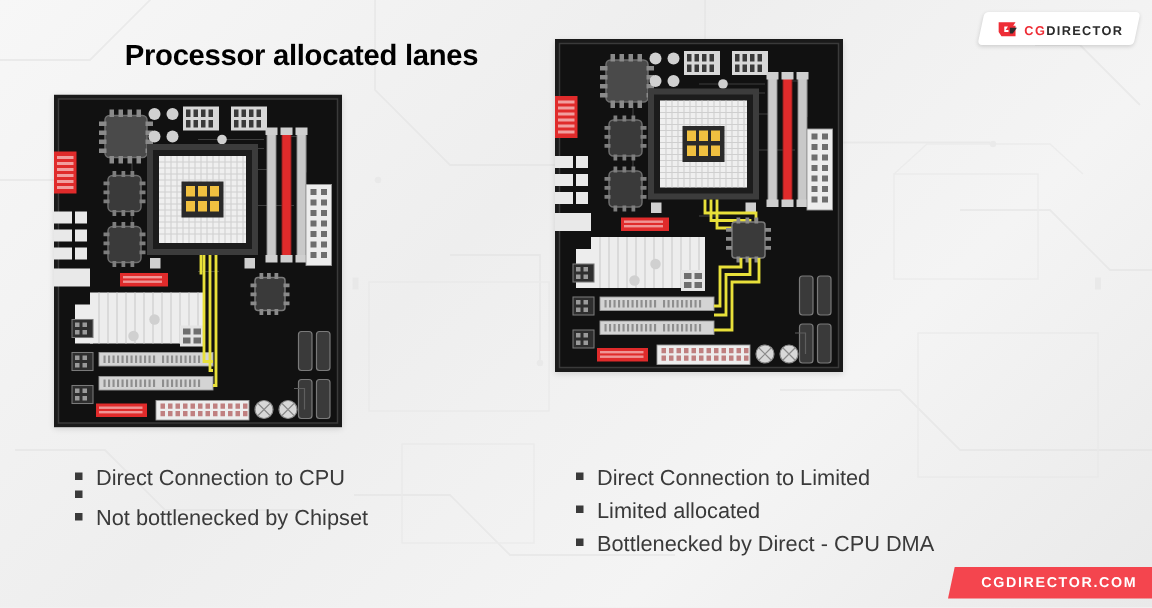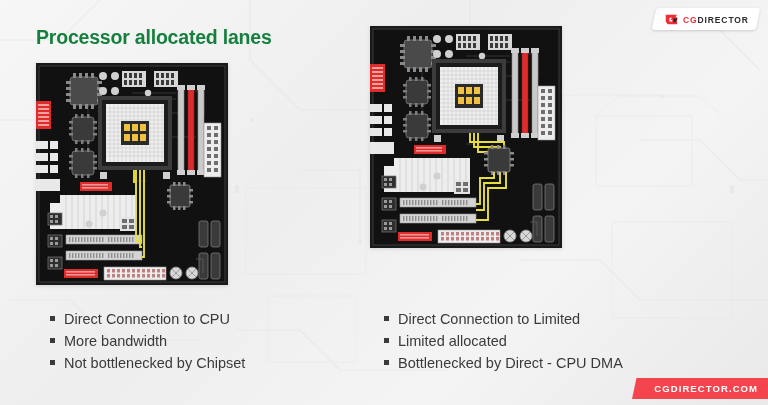--- a/index.html
+++ b/index.html
@@ -36,22 +36,22 @@
     padding:5px 12px 5px 20px;
     transform:skewX(-12deg);
     transform-origin:right bottom;
   }
   #footer-badge span{display:inline-block;transform:skewX(12deg);}
   
   .col{position:absolute;top:26px;}
   #col-left{left:36px;width:330px;}
   #col-right{left:370px;width:360px;}
   .col-title{
-    color:#15803d;font-size:19.5px;font-weight:bold;
-    margin:0 0 14px 0;white-space:nowrap;letter-spacing:-.2px;
+    color:#000000;font-size:19.5px;font-weight:bold;
+    margin:0 0 14px 0;white-space:nowrap;letter-spacing:-.2px;text-align:center;
   }
   
   .bullets{position:absolute;left:0;top:268px;margin:14px;padding:0;list-style:none;}
   .bullets li{
     display:flex;align-items:baseline;gap:9px;
     font-size:14.5px;color:#3a3a3a;line-height:22px;white-space:nowrap;
   }
   .bullets li .sq{
     width:5px;height:5px;background:#3a3a3a;flex:0 0 auto;
     position:relative;top:-3px;
@@ -494,21 +494,20 @@
     </svg>
   </div>
 
   <ul class="bullets">
     <li>
         <span class="sq"></span>
         <span>Direct Connection to CPU</span>
       </li>
     <li>
         <span class="sq"></span>
-        <span>More bandwidth</span>
       </li>
     <li>
         <span class="sq"></span>
         <span>Not bottlenecked by Chipset</span>
       </li>
   </ul>
 </div>
 
 <div class="col" id="col-right">
 

